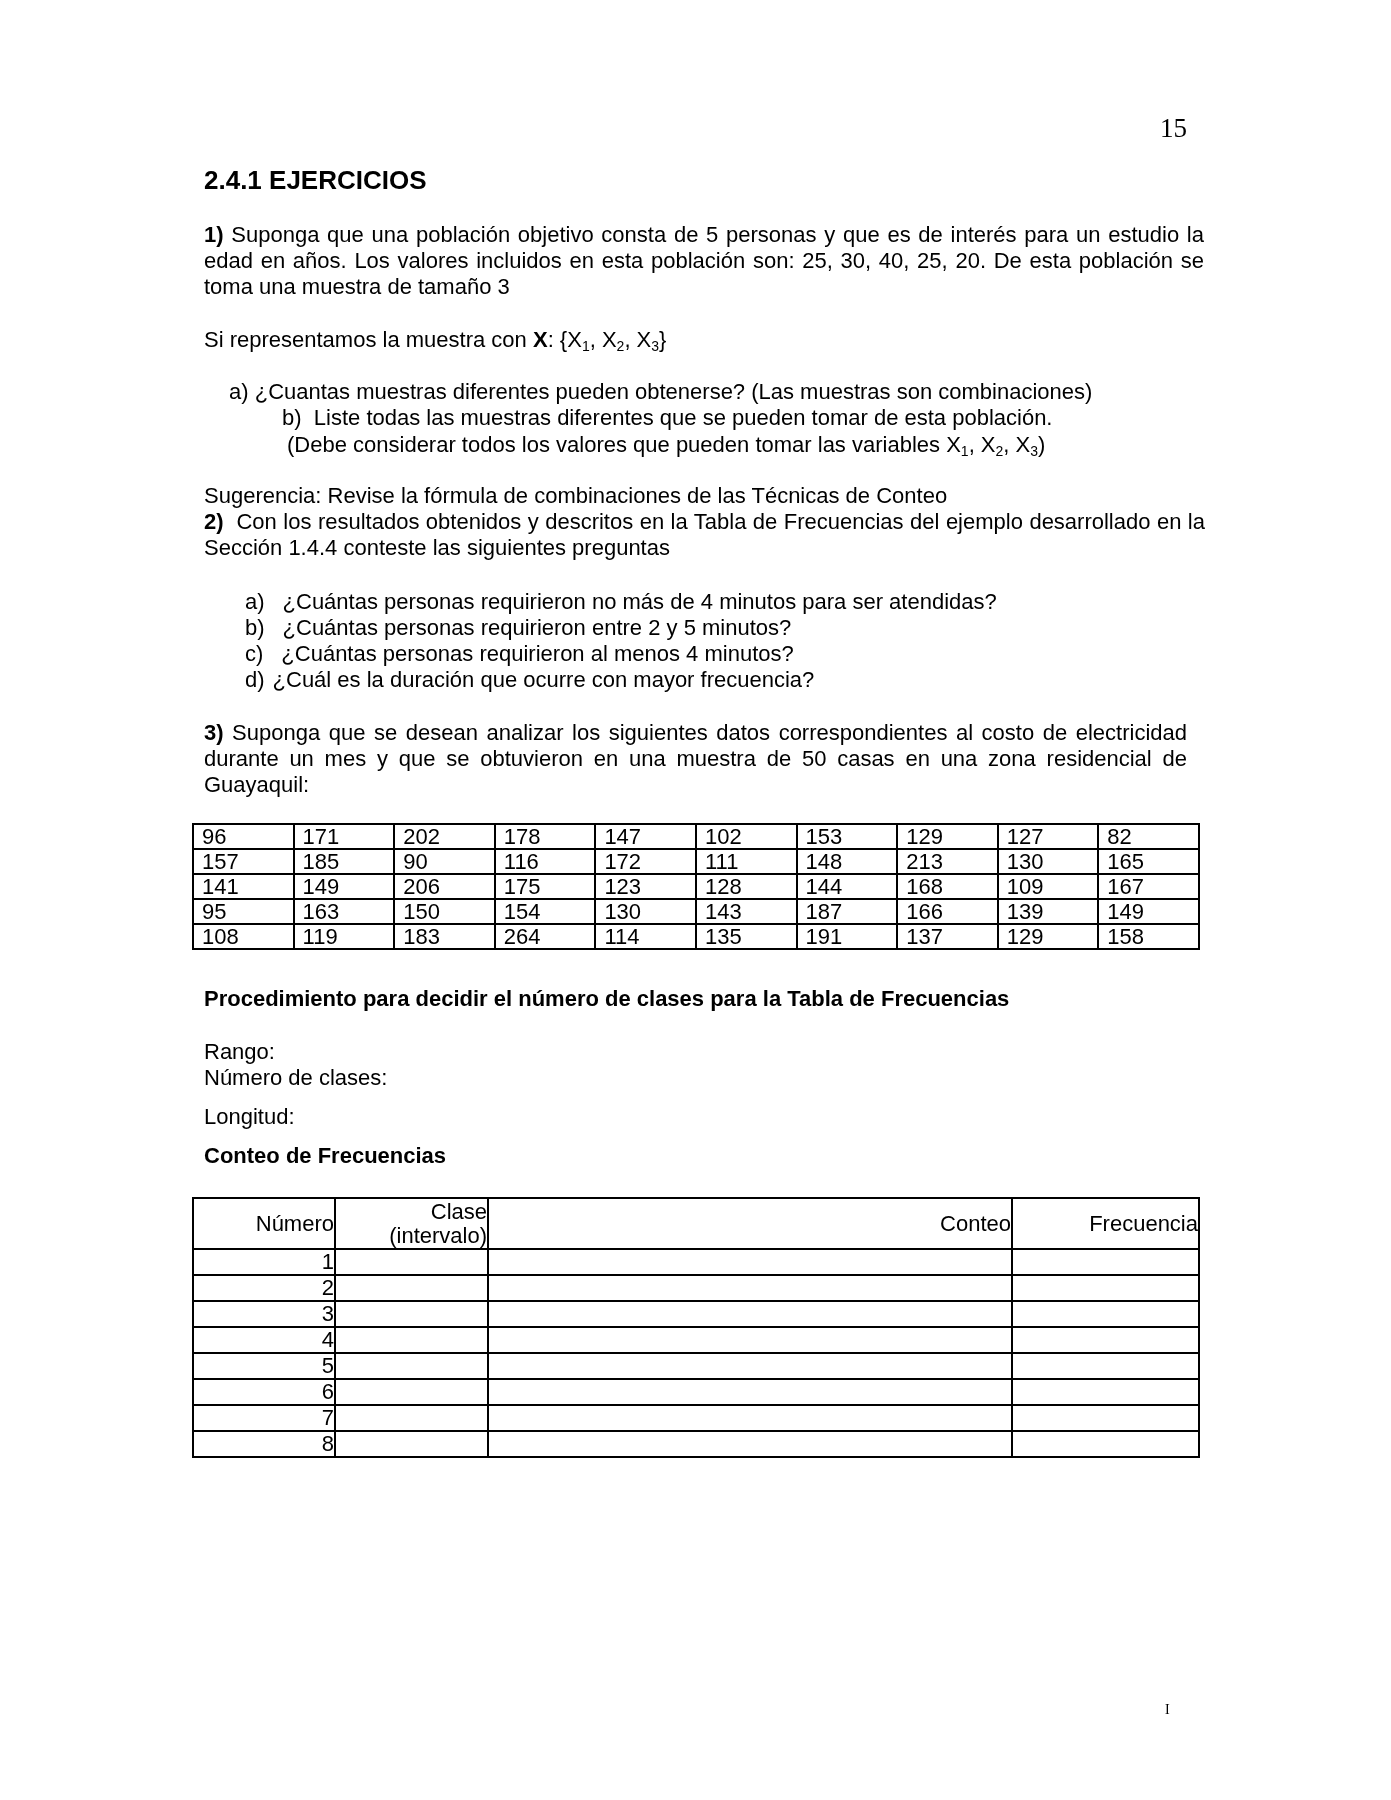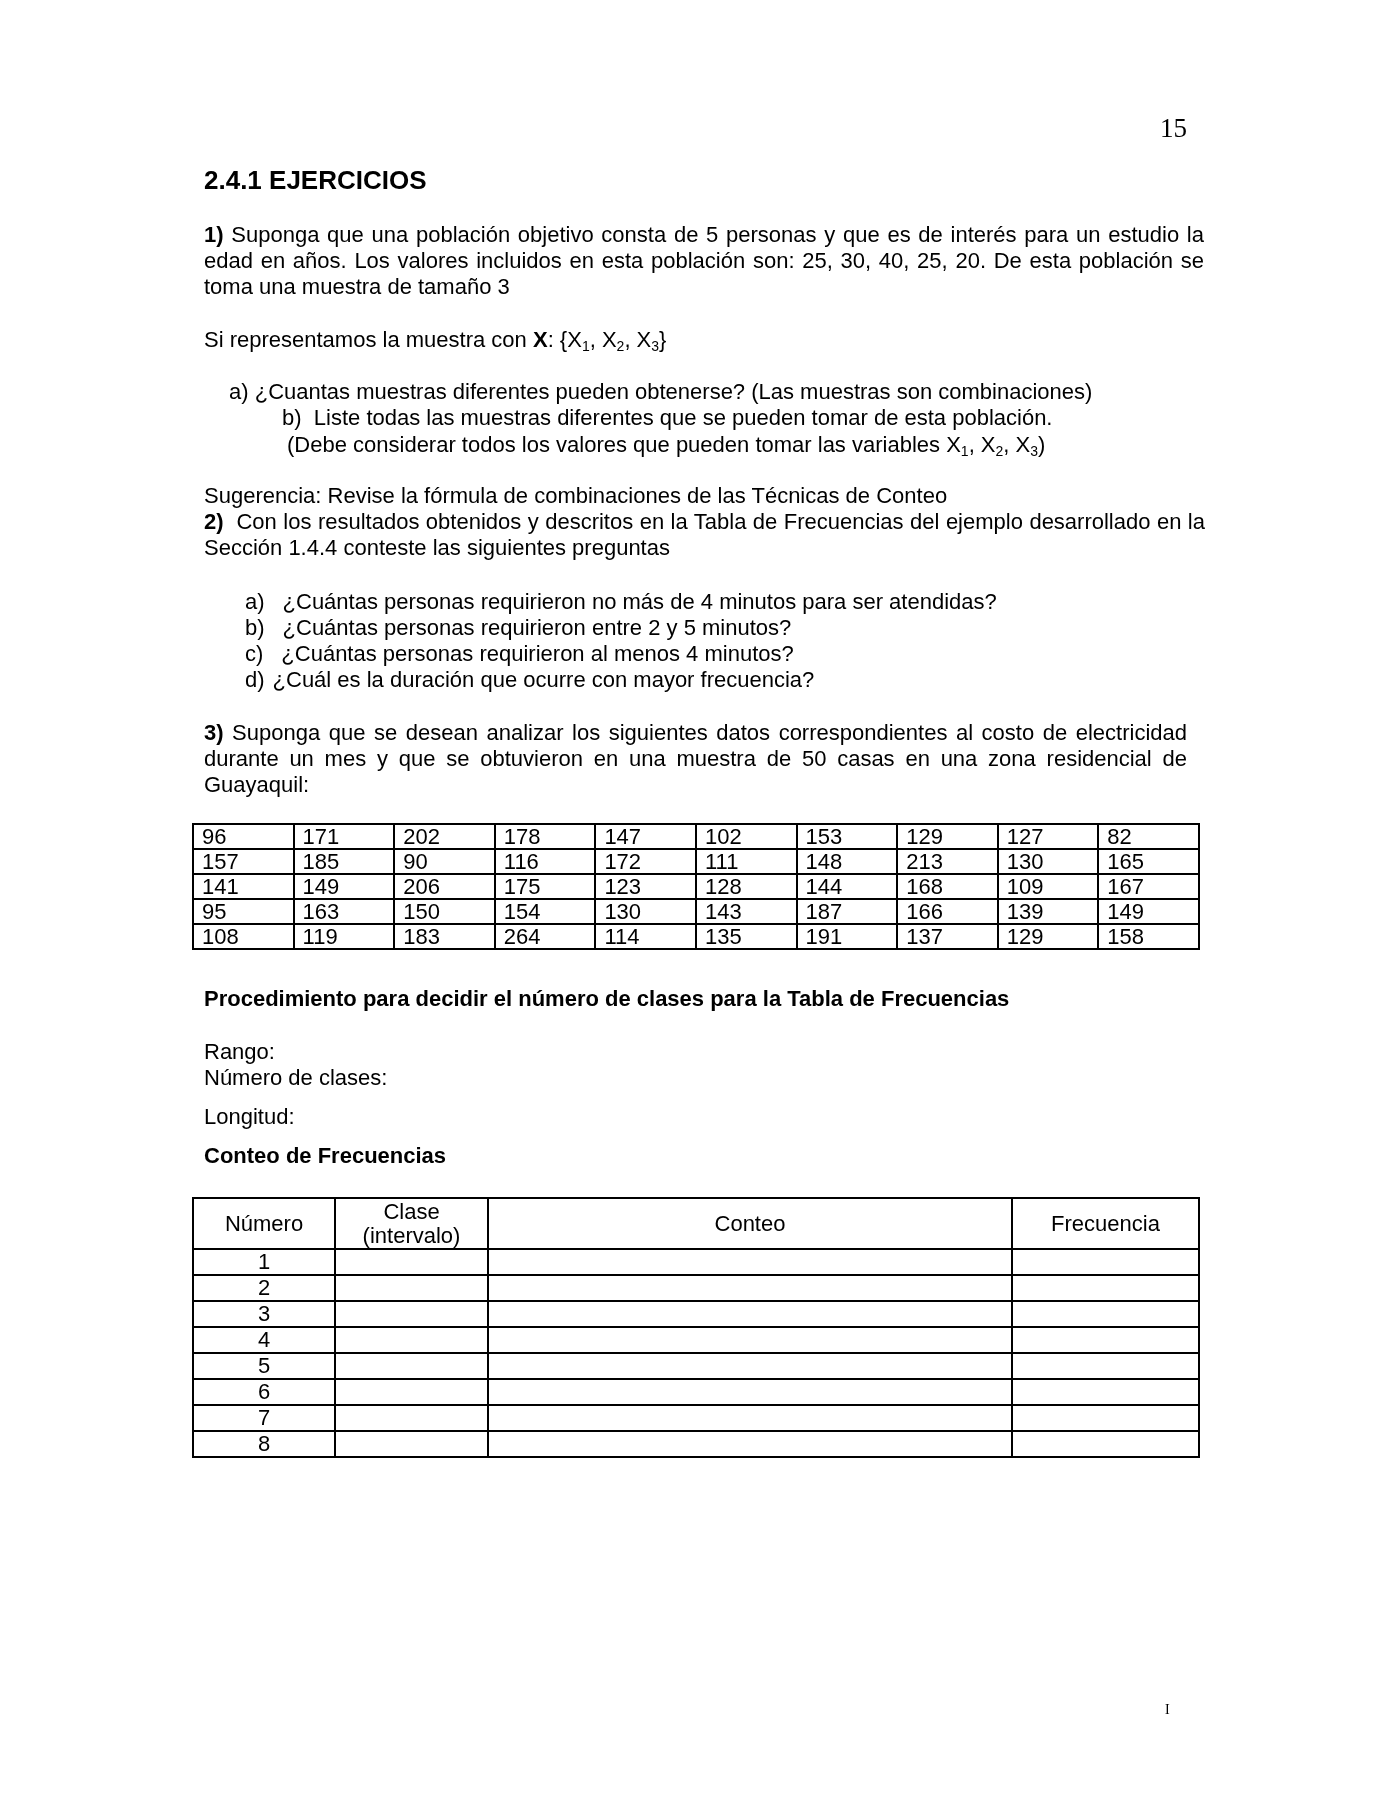--- a/index.html
+++ b/index.html
@@ -9,21 +9,21 @@
   .txt { font-size: 22px; line-height: 26px; }
   .b { font-weight: bold; }
   .page-num { font-family: "Liberation Serif", serif; font-size: 27px; line-height: 30px; margin-top: 33px; }
   .title { font-size: 26px; line-height: 30px; font-weight: bold; }
   .just { white-space: normal; text-align: justify; text-align-last: left; }
   sub { font-size: 14px; line-height: 0; vertical-align: -4px; }
   table { border-collapse: collapse; position: absolute; padding-left: 24px; }
   .data-table td { border: 2px solid #000; font-size: 22px; line-height: 22px;
                    height: 23px; padding: 0 0 0 8px; width: 91px; vertical-align: middle; }
   .freq-table td, .freq-table th { border: 2px solid #000; font-size: 22px; font-weight: normal;
-                   line-height: 24px; padding: 0; text-align: center; vertical-align: middle; }
+                   line-height: 24px; padding: 0; text-align: right; vertical-align: middle; }
   .freq-table th { height: 49px; }
   .freq-table td { height: 23px; }
   .footer-mark { font-family: "Liberation Serif", serif; font-size: 14px; }
 </style>
 </head>
 <body>
 
 <div class="abs page-num" style="left:1160px; top:80px;">15</div>
 
 <div class="abs title" style="left:204px; top:165px;">2.4.1  EJERCICIOS</div>

